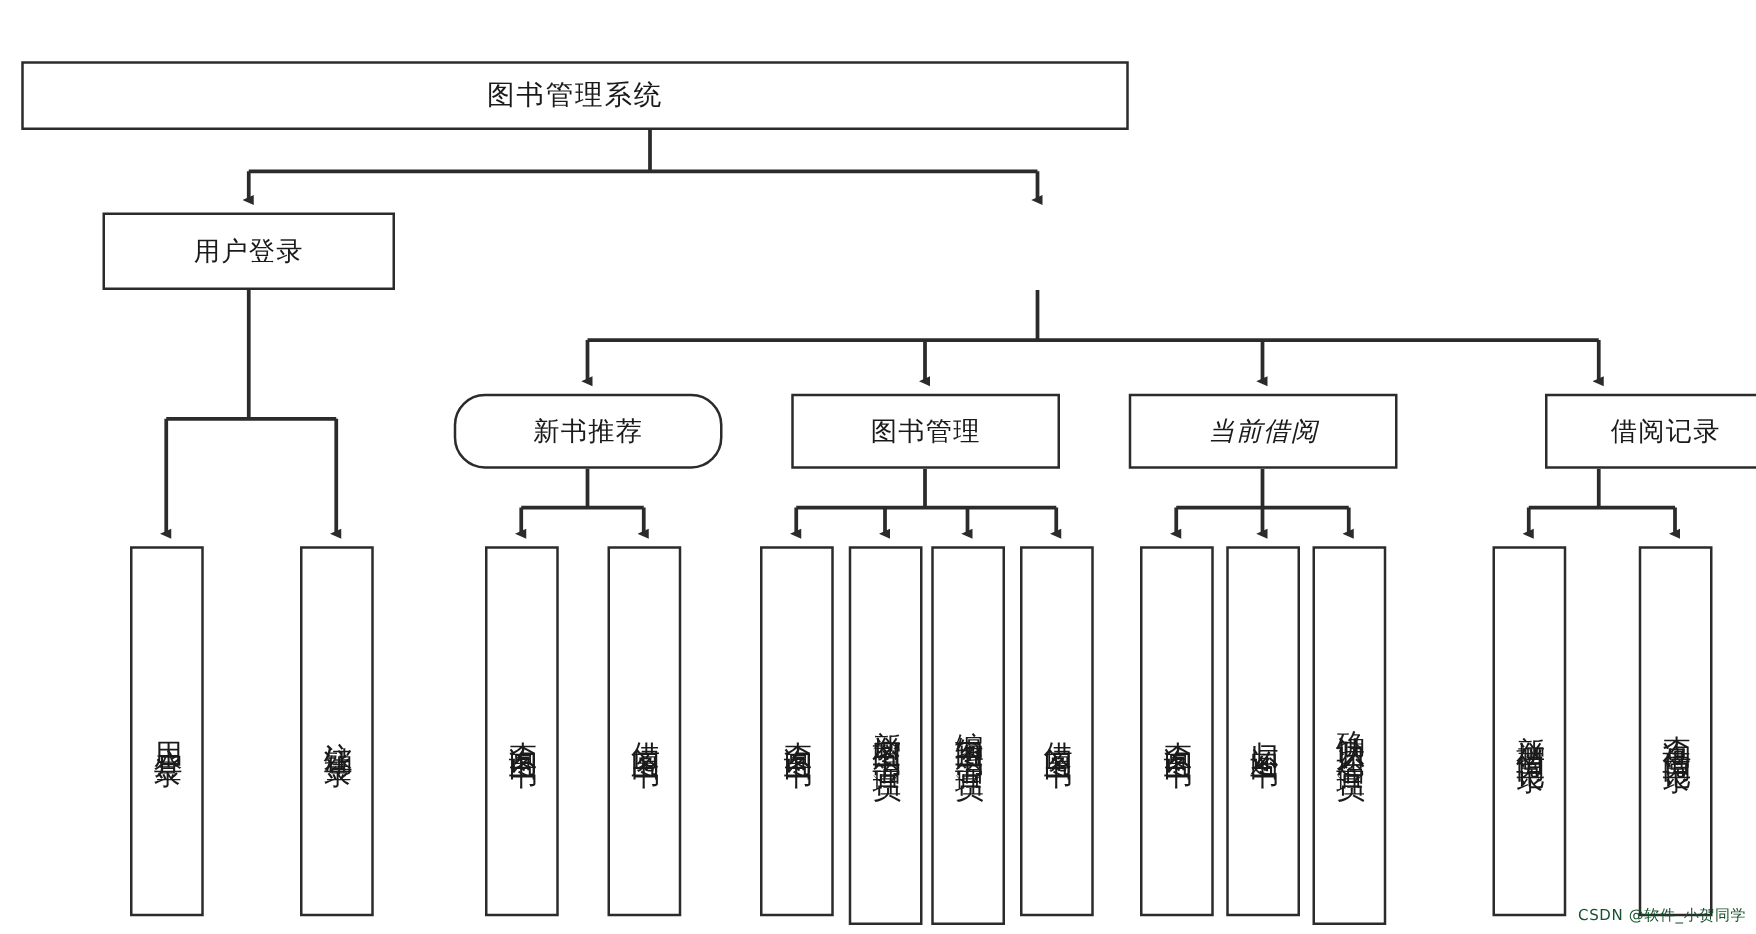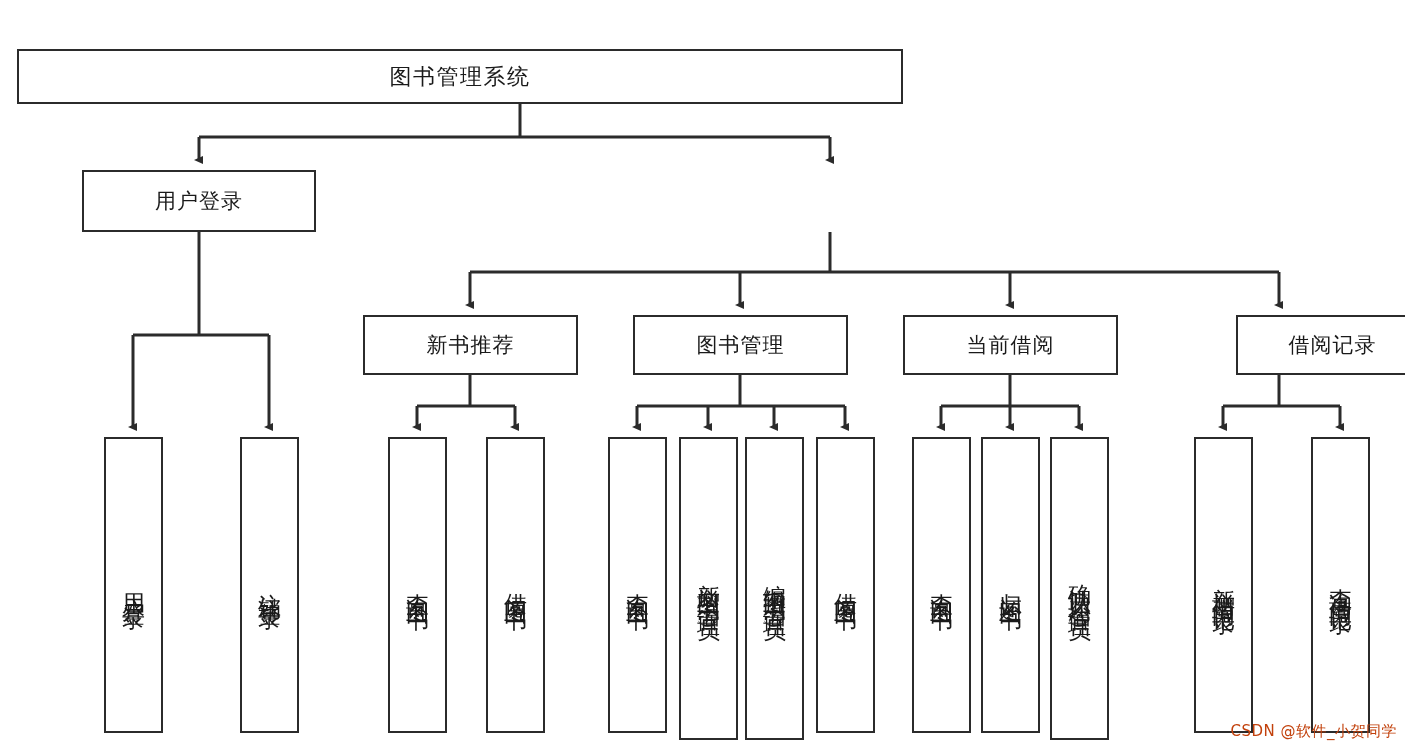--- a/index.html
+++ b/index.html
@@ -45,22 +45,22 @@
     font-size:23px;
     letter-spacing:5px;
     line-height:1;
     white-space:nowrap;
   }
 
   .watermark{
     position:absolute;
     right:8px;
     bottom:6px;
-    font-size:15px;
-    color:#c2410c;
+    font-size:12px;
+    color:#14532d;
     letter-spacing:0.5px;
     z-index:3;
     user-select:none;
     white-space:nowrap;
   }
 </style>
 </head>
 <body>
 
 <div id="canvas">
@@ -117,27 +117,27 @@
   </svg>
 
   <div class="node h root" style="left:17px;top:13px;width:886px;height:55px;margin-top:36px;">
     <span class="label">图书管理系统</span>
   </div>
 
   <div class="node h" style="left:82px;top:170px;width:234px;height:62px;">
     <span class="label">用户登录</span>
   </div>
 
-  <div class="node h" style="left:363px;top:315px;width:215px;height:60px;">
+  <div class="node h" style="left:363px;top:315px;width:215px;height:60px;border-radius:25px;">
     <span class="label">新书推荐</span>
   </div>
   <div class="node h" style="left:633px;top:315px;width:215px;height:60px;">
     <span class="label">图书管理</span>
   </div>
-  <div class="node h" style="left:903px;top:315px;width:215px;height:60px;">
+  <div class="node h" style="left:903px;top:315px;width:215px;height:60px;font-style:italic;">
     <span class="label">当前借阅</span>
   </div>
   <div class="node h" style="left:1236px;top:315px;width:193px;height:60px;align-items:center;">
     <span class="label">借阅记录</span>
   </div>
 
   <div class="node v" style="left:104px;top:437px;width:59px;height:296px;">
     <span class="label">用户登录</span>
   </div>
   <div class="node v" style="left:240px;top:437px;width:59px;height:296px;">

